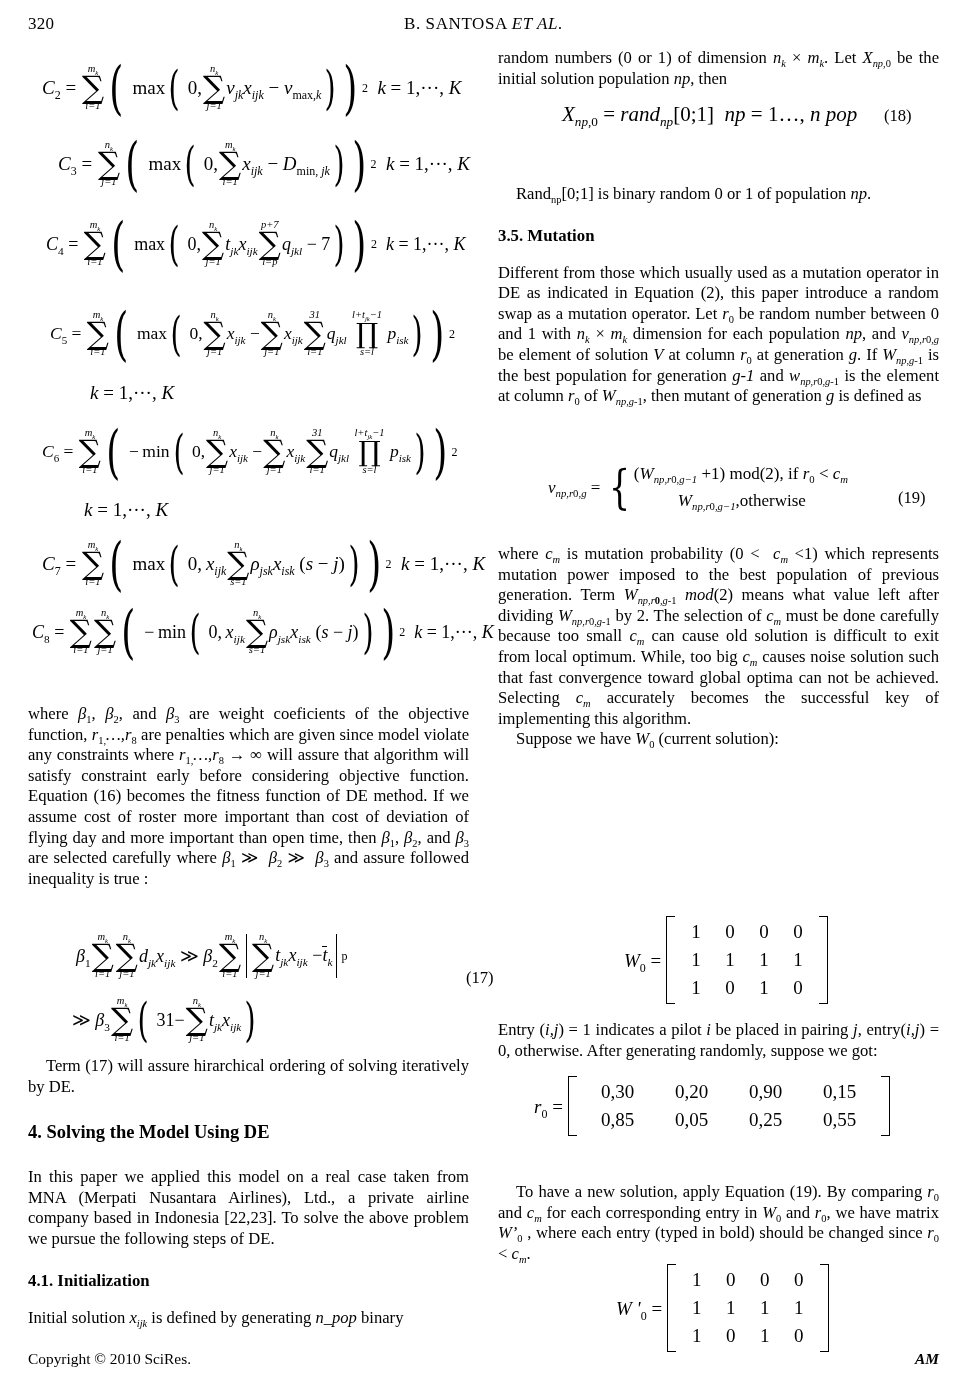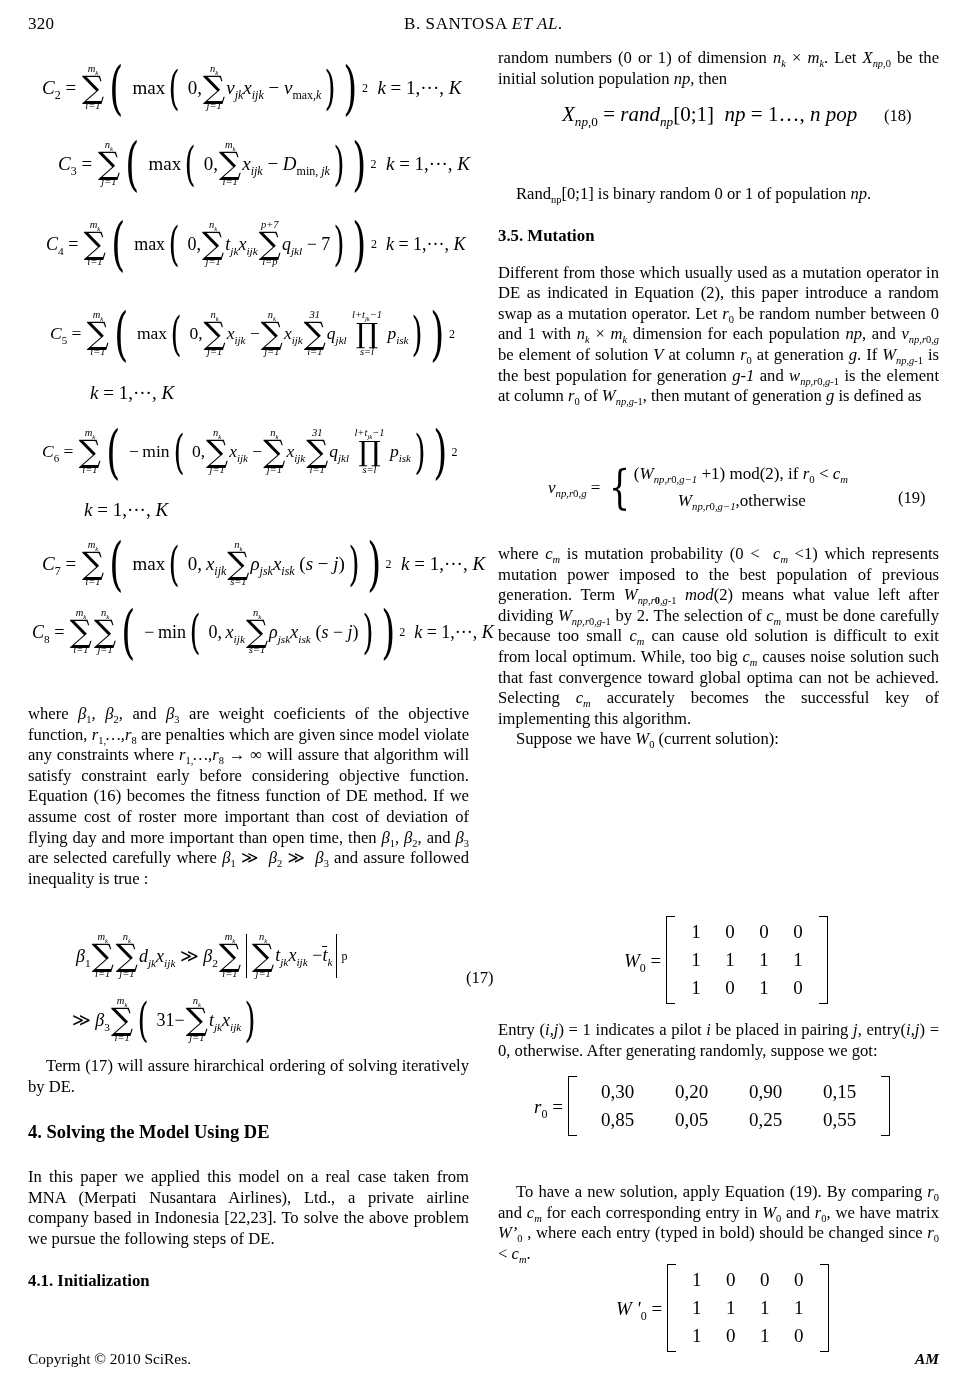--- a/index.html
+++ b/index.html
@@ -497,20 +497,21 @@
           <span class="pren p-md">)</span>
         </span>
       </div>
       <div class="eqno" style="left:404px; top:920px;margin-left:34px;">(17)</div>
 
       <div style="position:absolute; left:0; top:1008px; width:441px;">
         <p class="ind">Term (17) will assure hirarchical ordering of solving iteratively by DE.</p>
         <h2 class="sec">4. Solving the Model Using DE</h2>
         <p>In this paper we applied this model on a real case taken from MNA (Merpati Nusantara Airlines), Ltd., a private airline company based in Indonesia [22,23]. To solve the above problem we pursue the following steps of DE.</p>
         <h3 class="sub">4.1. Initialization</h3>
+        <p>Initial solution <span class="it">x<sub class="it">ijk</sub></span> is defined by generating <span class="it">n_pop</span> binary</p>
       </div>
 
     </div>
 
     <div class="col col-right">
 
       <div style="position:absolute; left:0; top:0; width:441px;font-family:Liberation Serif, serif;">
         <p>random numbers (0 or 1) of dimension <span class="it">n<sub class="it">k</sub></span> × <span class="it">m<sub class="it">k</sub></span>. Let <span class="it">X<sub class="it">np,</sub></span><sub>0</sub> be the initial solution population <span class="it">np</span>, then</p>
       </div>
 

